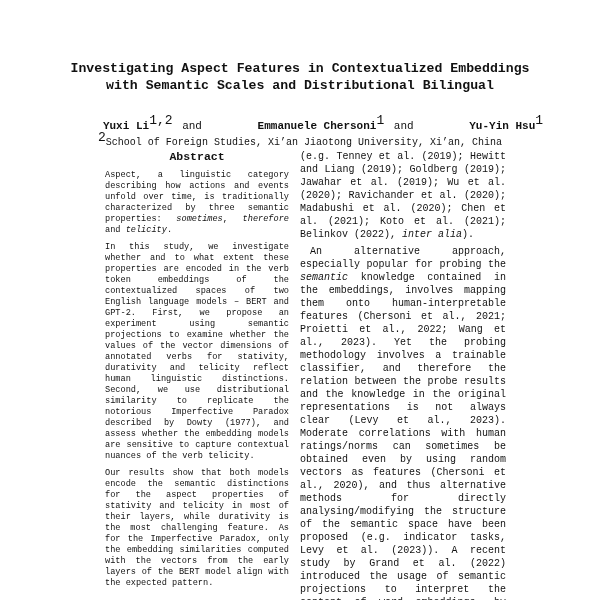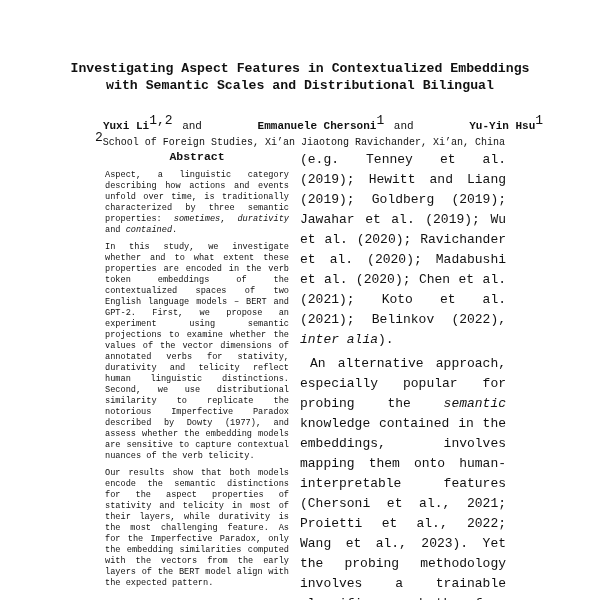--- a/index.html
+++ b/index.html
@@ -50,22 +50,22 @@
     font-weight: bold;
     margin-bottom: 7px;
   }
   .abstract p {
     font-size: 8.6px;
     line-height: 11px;
     text-align: justify;
     margin-bottom: 6px;
   }
   .body-par {
-    font-size: 13px;
-    line-height: 20px;
+    font-size: 10px;
+    line-height: 13px;
     text-align: justify;
   }
   .body-par.indent { text-indent: 10px; }
   .par-gap { margin-top: 4px; }
   .section-heading {
     margin-top: 12px;
     font-size: 13px;
     font-weight: bold;
     line-height: 14px;
   }
@@ -84,30 +84,30 @@
 
     <div class="authors">
       <span><span class="author-name">Yuxi Li</span><sup>1,2</sup></span>
       <span class="and-sep">and</span>
       <span><span class="author-name">Emmanuele Chersoni</span><sup>1</sup></span>
       <span class="and-sep">and</span>
       <span><span class="author-name">Yu-Yin Hsu</span><sup>1</sup></span>
     </div>
 
     <div class="affiliations">
-      <div class="affiliation"><sup>2</sup><span>School of Foreign Studies, Xi’an Jiaotong Ravichander, Xi’an, China</span></div>
+      <div class="affiliation"><sup>2</sup><span>School of Foreign Studies, Xi’an Jiaotong University, Xi’an, China</span></div>
     </div>
   </div>
 
   <div class="columns">
 
     <div class="column">
       <div class="abstract">
         <h2 class="abstract-heading">Abstract</h2>
-        <p><span>Aspect, a linguistic category describing how actions and events unfold over time, is traditionally characterized by three semantic properties: </span><span style="font-style: italic;">sometimes</span><span>, </span><span style="font-style: italic;">durativity</span><span> and </span><span style="font-style: italic;">contained</span><span>.</span></p>
+        <p><span>Aspect, a linguistic category describing how actions and events unfold over time, is traditionally characterized by three semantic properties: </span><span style="font-style: italic;">sometimes</span><span>, </span><span style="font-style: italic;">therefore</span><span> and </span><span style="font-style: italic;">telicity</span><span>.</span></p>
         <p><span>In this study, we investigate whether and to what extent these properties are encoded in the verb token embeddings of the contextualized spaces of two English language models – BERT and GPT-2. First, we propose an experiment using semantic projections to examine whether the values of the vector dimensions of annotated verbs for stativity, durativity and telicity reflect human linguistic distinctions. Second, we use distributional similarity to replicate the notorious Imperfective Paradox described by Dowty (1977), and assess whether the embedding models are sensitive to capture contextual nuances of the verb telicity.</span></p>
         <p><span>Our results show that both models encode the semantic distinctions for the aspect properties of stativity and telicity in most of their layers, while durativity is the most challenging feature. As for the Imperfective Paradox, only the embedding similarities computed with the vectors from the early layers of the BERT model align with the expected pattern.</span></p>
       </div>
       <h2 class="section-heading"><span class="section-number">1</span><span>Introduction</span></h2>
     </div>
 
     <div class="column">
       <p class="body-par"><span>(e.g. Tenney et al. (2019); Hewitt and Liang (2019); Goldberg (2019); Jawahar et al. (2019); Wu et al. (2020); Ravichander et al. (2020); Madabushi et al. (2020); Chen et al. (2021); Koto et al. (2021); Belinkov (2022), </span><span style="font-style: italic;">inter alia</span><span>).</span></p>
       <p class="body-par indent par-gap"><span>An alternative approach, especially popular for probing the </span><span style="font-style: italic;">semantic</span><span> knowledge contained in the embeddings, involves mapping them onto human-interpretable features (Chersoni et al., 2021; Proietti et al., 2022; Wang et al., 2023). Yet the probing methodology involves a trainable classifier, and therefore the relation between the probe results and the knowledge in the original representations is not always clear (Levy et al., 2023). Moderate correlations with human ratings/norms can sometimes be obtained even by using random vectors as features (Chersoni et al., 2020), and thus alternative methods for directly analysing/modifying the structure of the semantic space have been proposed (e.g. indicator tasks, Levy et al. (2023)). A recent study by Grand et al. (2022) introduced the usage of semantic projections to interpret the content of word embeddings, by constructing subspaces corresponding to human-interpretable semantic scales. Such semantic scales were shown to be very useful in modeling human judgements for a variety of concepts in the semantics of nominals (Grand et al., 2022; Diachek et al., 2023).</span></p>
       <p class="body-par indent par-gap"><span>In this work, we take inspiration from the semantic</span></p>

